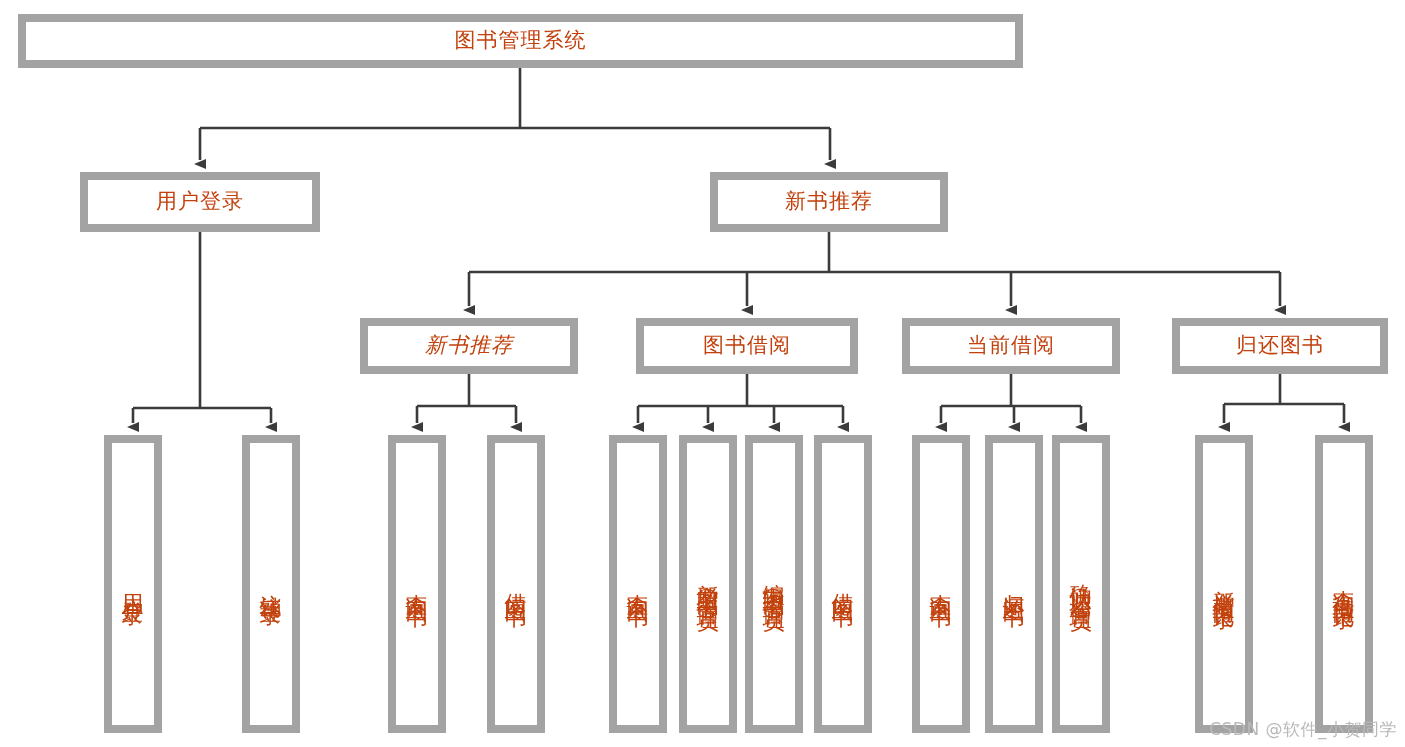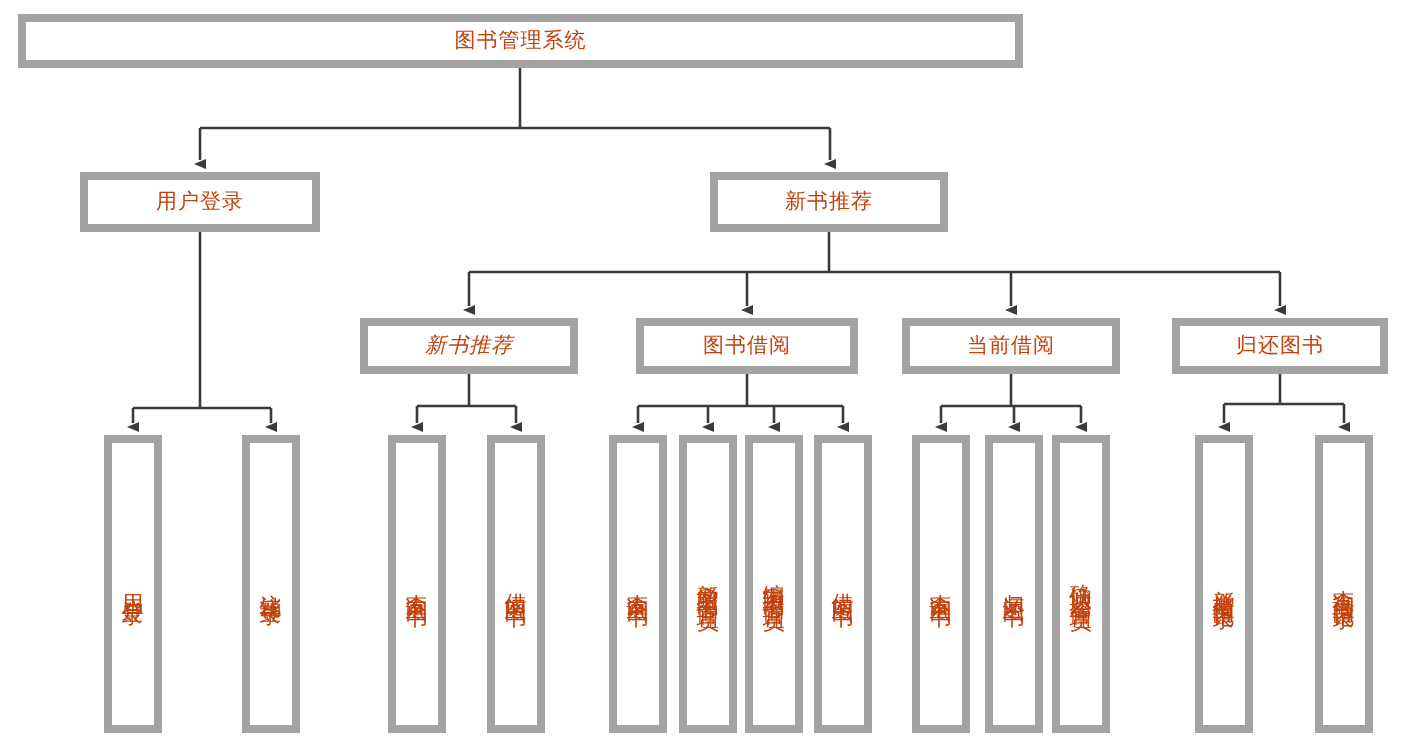--- a/index.html
+++ b/index.html
@@ -183,14 +183,15 @@
     <span class="vtext">确认归还（管理员）</span>
   </div>
 
   <div class="node vert" style="left:1195px;top:435px;width:58px;height:298px;">
     <span class="vtext">新增借阅记录</span>
   </div>
   <div class="node vert" style="left:1315px;top:435px;width:58px;height:298px;">
     <span class="vtext">查询借阅记录</span>
   </div>
 
+  <div class="watermark">CSDN @软件_小贺同学</div>
 
 </div>
 
 </body></html>

